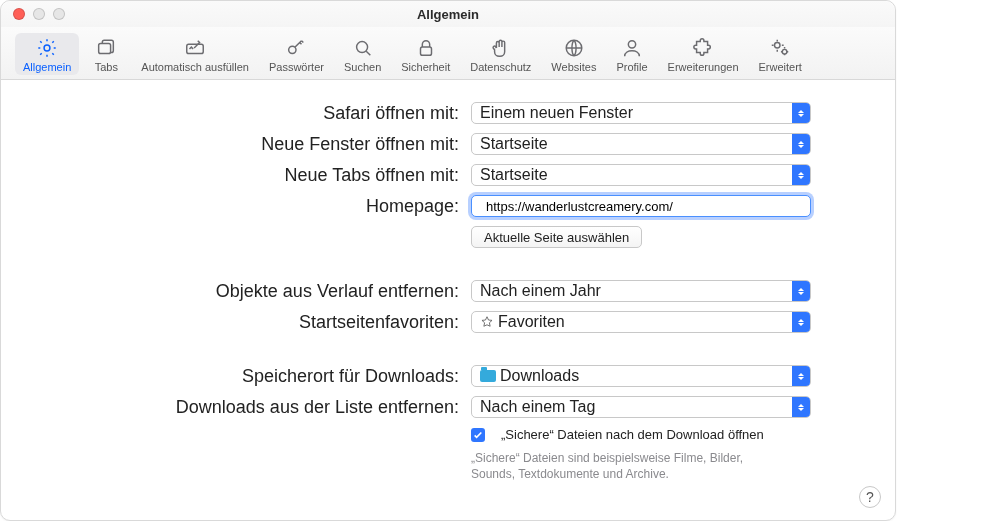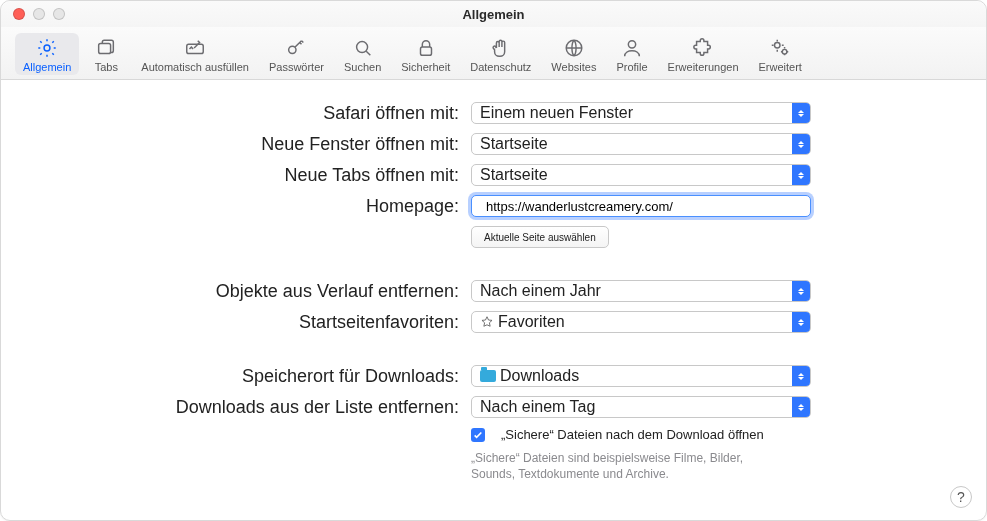--- a/index.html
+++ b/index.html
@@ -7,21 +7,21 @@
   body {
     font-family: -apple-system, BlinkMacSystemFont, "Helvetica Neue", Arial, sans-serif;
     font-size: 13px;
     background: #fff;
     width: 987px;
     height: 521px;
     overflow: hidden;
     color: #222;
   }
   .window {
-    width: 987px;
+    width: 896px;
     height: 521px;
     background: #ffffff;
     border: 1px solid #d9d9d9;
     border-radius: 10px;
     box-shadow: 0 1px 2px rgba(0,0,0,0.05);
     display: flex;
     flex-direction: column;
     position: relative;
   }
   
@@ -151,21 +151,21 @@
     border-color: #4a90ff;
     box-shadow: 0 0 0 3px rgba(53,120,255,0.35);
   }
   
   .pushbtn {
     height: 22px;
     border: 1px solid #c8c8c8;
     border-radius: 5px;
     background: linear-gradient(#ffffff,#f4f4f4);
     padding: 0 12px;
-    font-size: 10px;
+    font-size: 13px;
     display: inline-flex;
     align-items: center;
     cursor: default;
   }
   
   .checkrow {
     display: flex;
     align-items: center;
     gap: 16px;
   }

